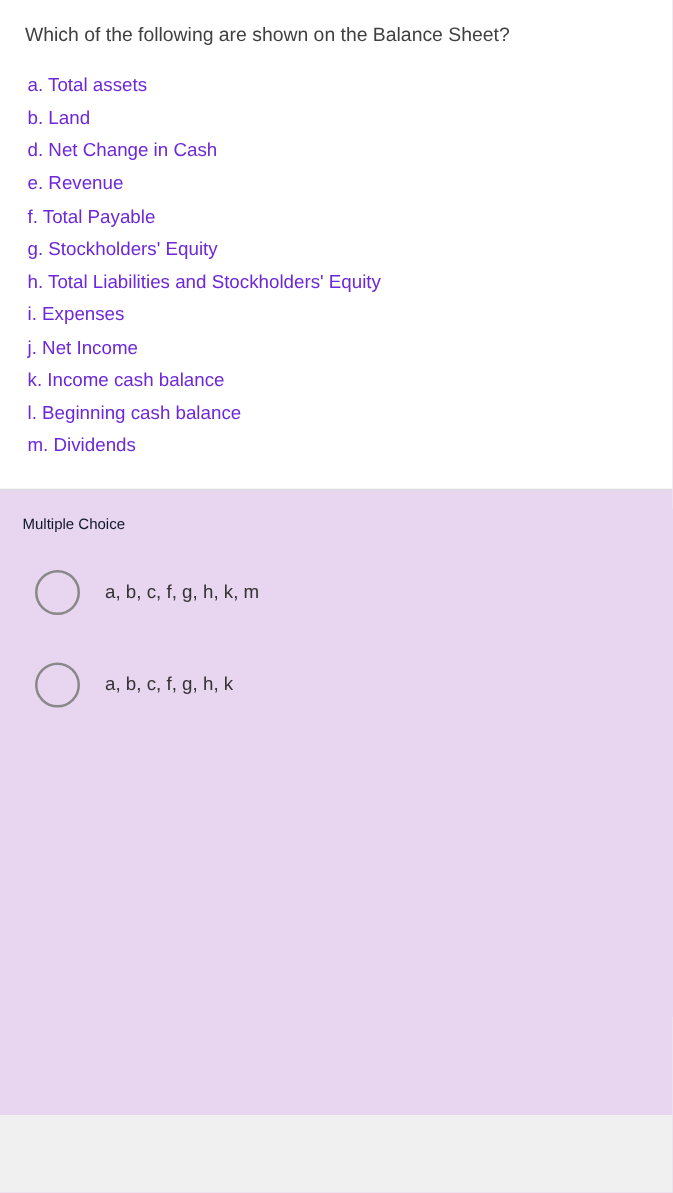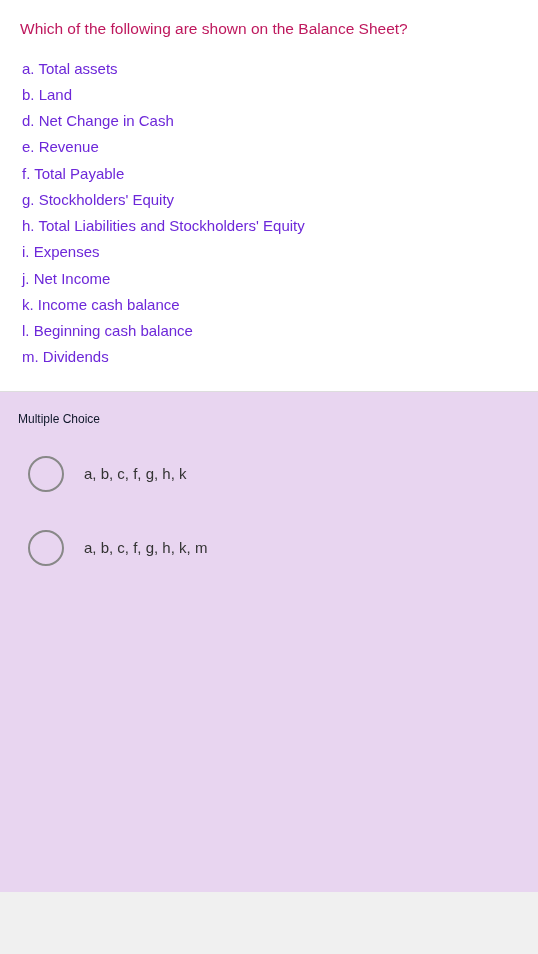--- a/index.html
+++ b/index.html
@@ -18,21 +18,21 @@
 
     .question-section {
       background-color: #ffffff;
       padding: 18px 20px 20px 20px;
       border-bottom: 1px solid #ddd;
     }
 
     .question-text {
       font-size: 15.5px;
       font-weight: 500;
-      color: #be185d;
+      color: #404040;
       margin-bottom: 16px;
       line-height: 1.4;
     }
 
     .options-list {
       list-style: none;
       padding: 0;
     }
 
     .options-list li {
@@ -99,20 +99,20 @@
       <li>m. Dividends</li>
     </ul>
 </div>
 
 <div class="answer-section">
   <p class="answer-section-label">Multiple Choice</p>
 
   <div class="choices-container">
   <div class="choice-item">
         <div class="radio-circle"></div>
-        <span class="choice-label">a, b, c, f, g, h, k</span>
+        <span class="choice-label">a, b, c, f, g, h, k, m</span>
       </div>
       <div class="choice-item">
         <div class="radio-circle"></div>
-        <span class="choice-label">a, b, c, f, g, h, k, m</span>
+        <span class="choice-label">a, b, c, f, g, h, k</span>
       </div>
     </div>
 </div>
 
 </body></html>

